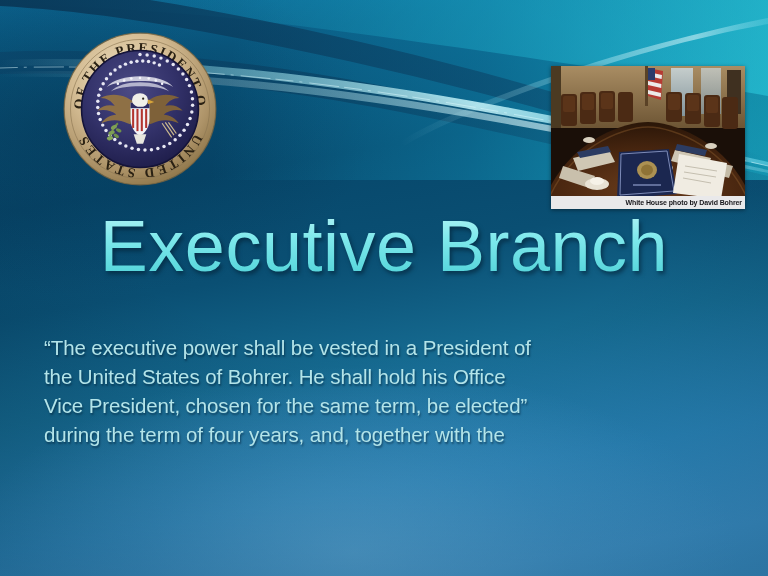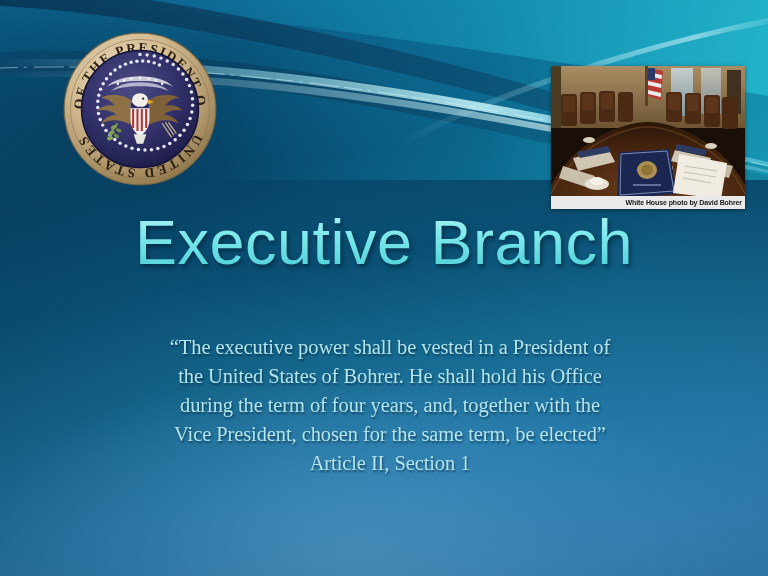--- a/index.html
+++ b/index.html
@@ -117,41 +117,40 @@
   }
 
   
   .title {
     position: absolute;
     left: 0;
     right: 0;
     top: 209px;
     text-align: center;
     font-family: "Liberation Sans", sans-serif;
-    font-size: 63px;
+    font-size: 72px;
     font-weight: normal;
     letter-spacing: 0.5px;
     line-height: 1.05;
     color: #7fe9ec;
     background: linear-gradient(180deg, #b7f3f5 0%, #7fe9ec 38%, #49cfd6 100%);
     -webkit-background-clip: text;
     background-clip: text;
     -webkit-text-fill-color: transparent;
     filter: drop-shadow(2px 3px 2px rgba(2,30,50,0.62));
     white-space: nowrap;
   }
 
   
   .body-text {
     position: absolute;
     left: 44px;
     right: 32px;
     top: 333px;
-    text-align: center;
-    font-family: Liberation Serif, serif;
+    font-family: Liberation Sans, sans-serif;
     font-size: 20.5px;
     line-height: 29px;
     color: #b3e4e9;
     text-shadow: 1px 2px 2px rgba(2,32,54,0.55);
     letter-spacing: -0.1px;
   }
   .body-text .line { display: block; white-space: nowrap; }
   .body-text .cite { display: block; white-space: nowrap; }
 </style>
 </head>
@@ -454,18 +453,17 @@
       </g>
     </svg>
     <div class="photo-caption">White House photo by David Bohrer</div>
   </div>
 
   <div class="title">Executive Branch</div>
 
   <div class="body-text">
     <span class="line">“The executive power shall be vested in a President of</span>
     <span class="line">the United States of Bohrer.  He shall hold his Office</span>
+    <span class="line">Vice President, chosen for the same term, be elected”</span>
     <span class="line">during the term of four years, and, together with the</span>
-    <span class="line">Vice President, chosen for the same term, be elected”</span>
-    <span class="cite">Article II, Section 1</span>
   </div>
 
 </div>
 
 </body></html>

